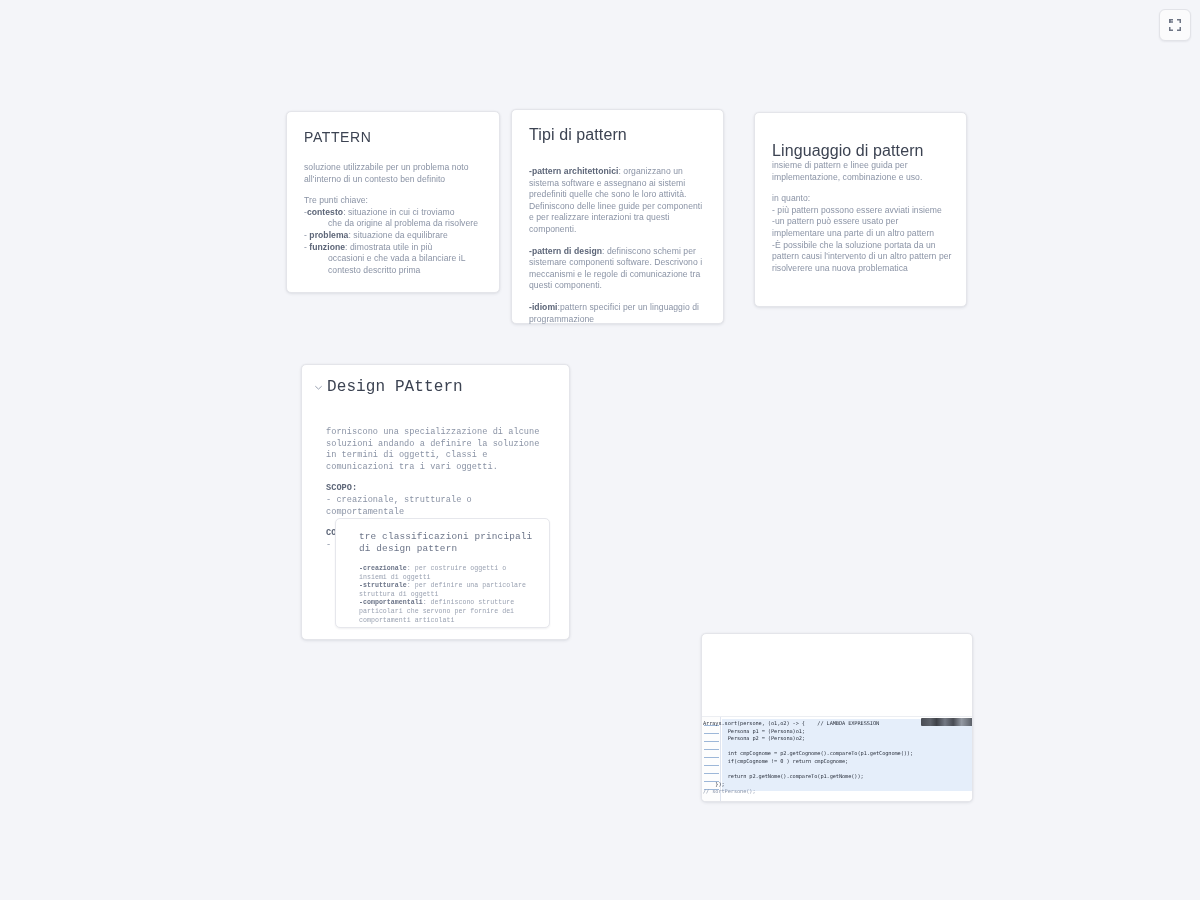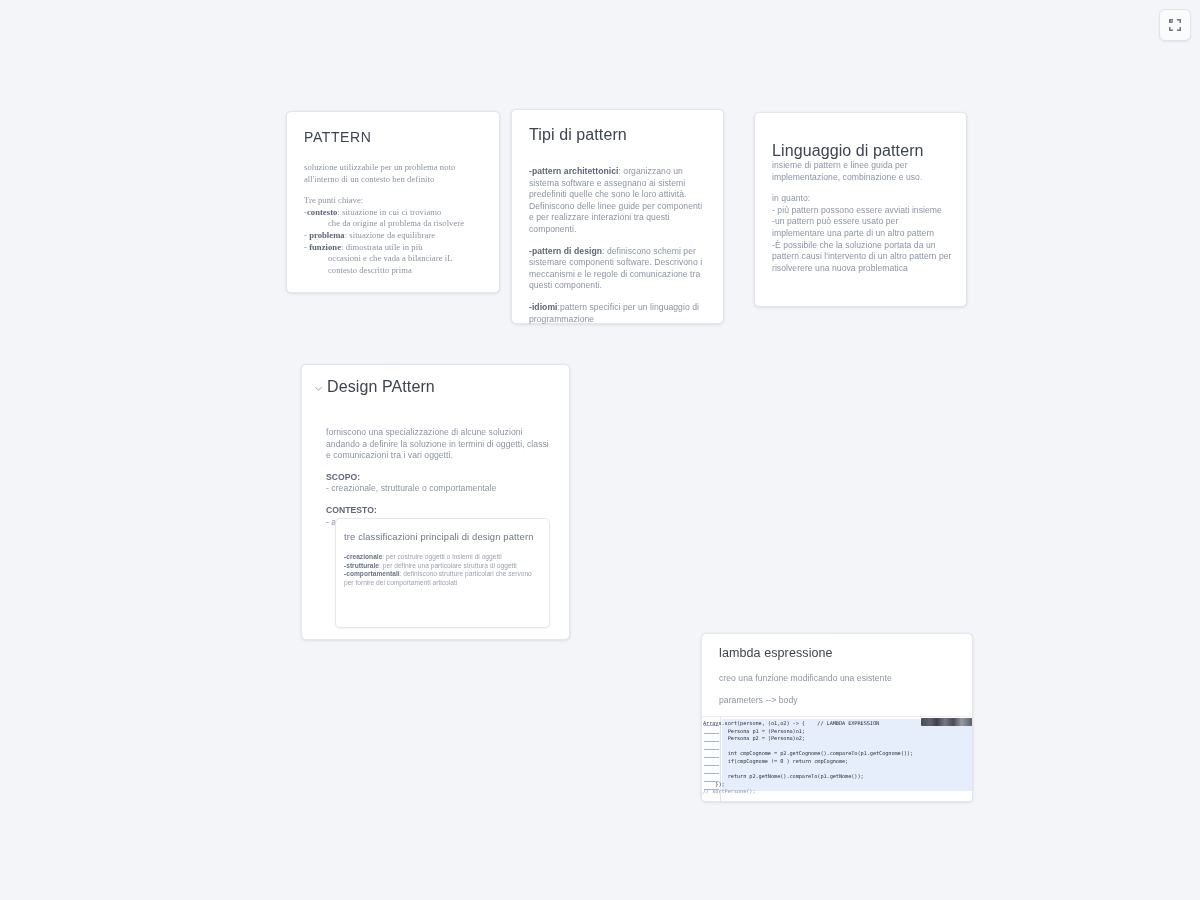--- a/index.html
+++ b/index.html
@@ -62,59 +62,60 @@
   .card-body .para { margin-bottom: 10px; }
   .card-body .para:last-child { margin-bottom: 0; }
   .card-body .ind2 { padding-left: 24px; }
 
   
   #card-pattern {
     left: 286px; top: 111px; width: 214px; height: 182px;
     padding: 17px 16px 0 17px;
   }
   #card-pattern .card-title { font-size: 14px; letter-spacing: .6px; }
-  #card-pattern .card-body { margin-top: 17px; font-family: Liberation Serif, serif; }
+  #card-pattern .card-body { margin-top: 17px; }
 
   
   #card-tipi {
     left: 511px; top: 109px; width: 213px; height: 215px;
     padding: 16px 14px 0 17px;
   }
   #card-tipi .card-body { margin-top: 22px; }
 
   
   #card-linguaggio {
     left: 754px; top: 112px; width: 213px; height: 195px;
     padding: 29px 14px 0 17px;
   }
   #card-linguaggio .card-body { }
 
   
   #card-design {
     left: 301px; top: 364px; width: 269px; height: 276px;
     padding: 12px 14px 0 12px;
+    font-family: Liberation Mono, monospace;
   }
   .design-head {
     display: flex;
     align-items: center;
     gap: 4px;
   }
   .chev { flex: 0 0 auto; display:block; margin-top:2px; }
   #card-design .card-body { margin-top: 30px; padding-left: 12px; }
 
   
   #card-classificazioni {
     position: absolute;
     left: 33px; top: 153px;
     width: 215px; height: 110px;
     background: #fff;
     border: 1px solid #e6e7ec;
     border-radius: 5px;
     box-shadow: 0 1px 2px rgba(40,45,70,.07);
-    padding: 12px 12px 0 8px;
+    padding: 12px 12px 0 23px;
   }
   #card-classificazioni .sub-title {
     font-size: 9.4px;
     line-height: 12px;
     color: #6c7589;
     letter-spacing: .15px;
   }
   #card-classificazioni .sub-body {
     margin-top: 10px;
     font-size: 6.6px;
@@ -264,27 +265,20 @@
       <div class="sub-title">tre classificazioni principali di design pattern</div>
       <div class="sub-body">
         <div><b>-creazionale</b><span>: per costruire oggetti o insiemi di oggetti</span></div>
         <div><b>-strutturale</b><span>: per definire una particolare struttura di oggetti</span></div>
         <div><b>-comportamentali</b><span>: definiscono strutture particolari che servono per fornire dei comportamenti articolati</span></div>
       </div>
     </div>
   </div>
 
   <div class="card" id="card-lambda">
-    <div class="lam-pad">
-      <div class="card-title">lambda espressione</div>
-      <div class="card-body">
-        <div class="para">creo una funzione modificando una esistente</div>
-        <div class="para">parameters --&gt; body</div>
-      </div>
-    </div>
 
     <div class="code-wrap">
       <div class="code-sel-bg"></div>
       <div class="gutter">
         <i style="top:8px"></i>
           <i style="top:16px"></i>
           <i style="top:24px"></i>
         <i style="top:32px"></i>
           <i style="top:40px"></i>
           <i style="top:48px"></i>

